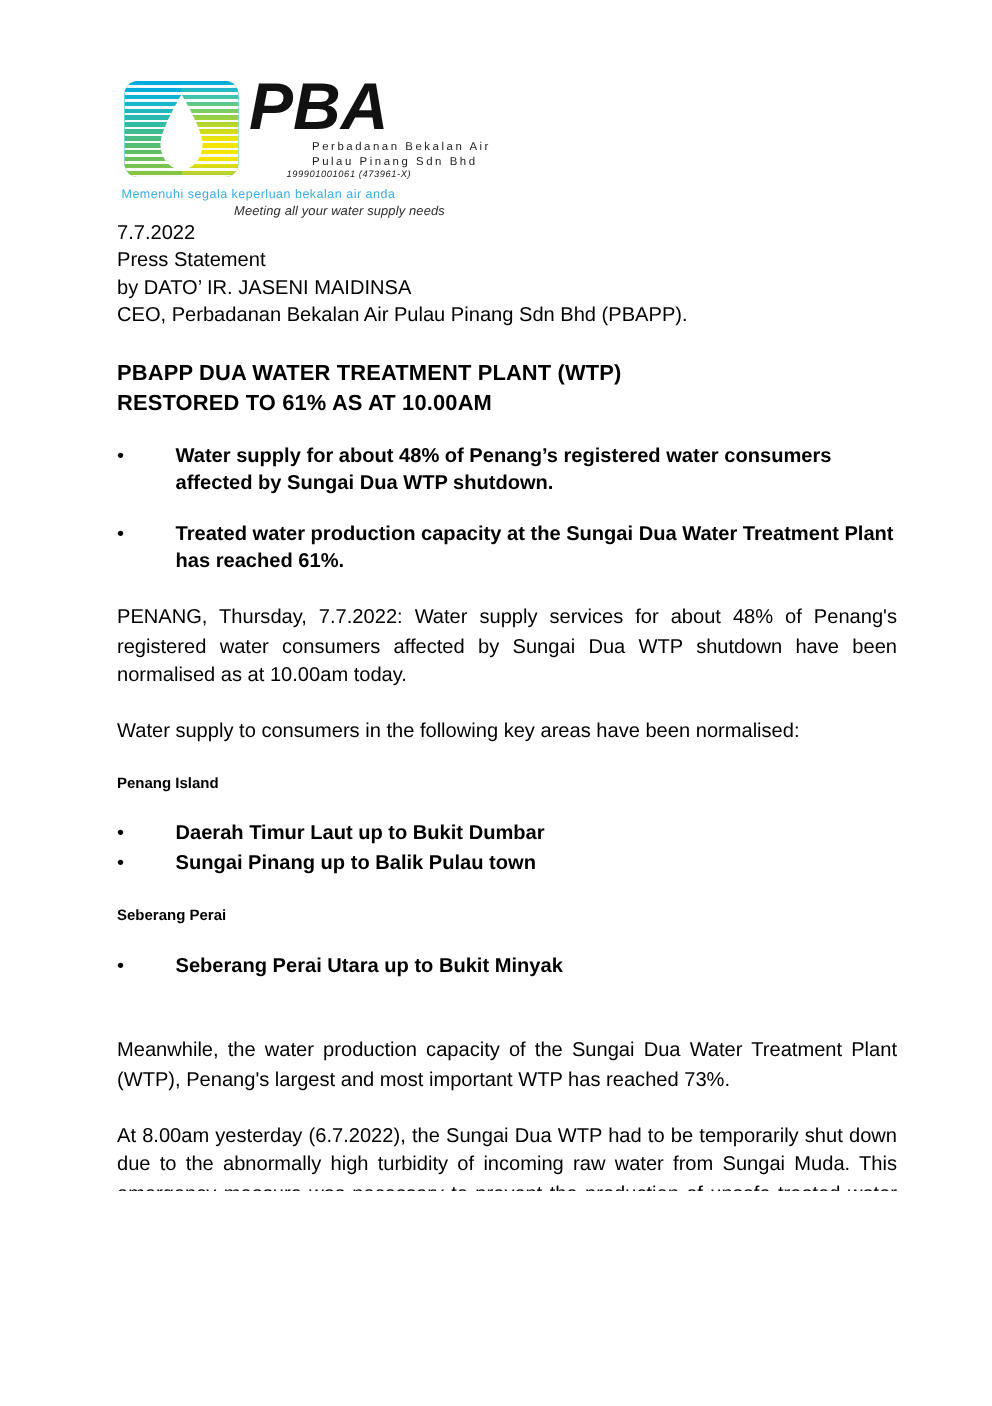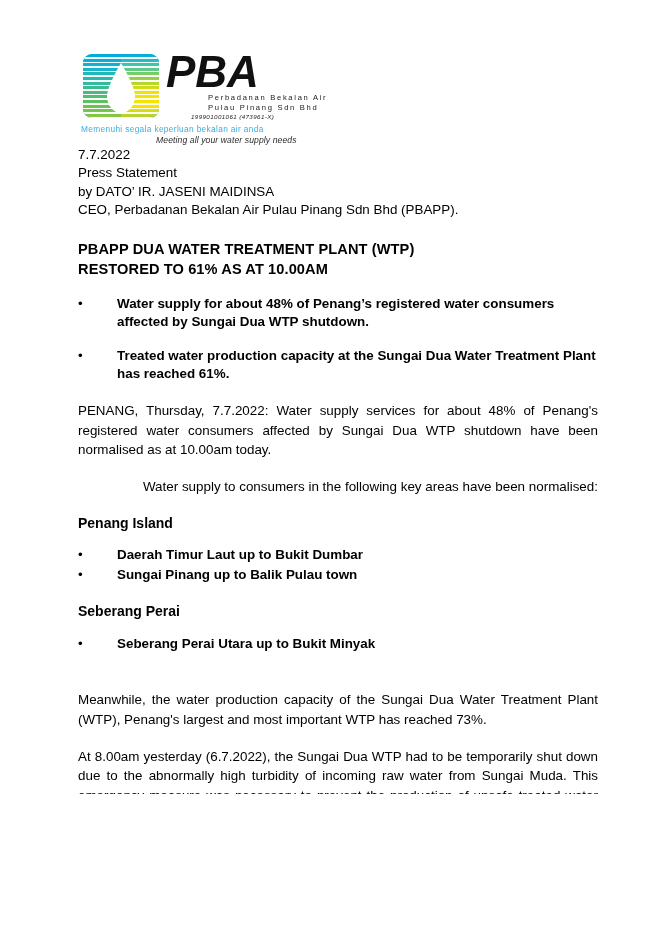--- a/index.html
+++ b/index.html
@@ -178,24 +178,24 @@
     line-height: 18.6px;
   }
 
   .para {
     margin-top: 17px;
     font-size: 13.4px;
     line-height: 19.6px;
     text-align: justify;
     text-justify: inter-word;
   }
-  .para.nojust { text-align: right; }
+  .para.nojust { text-align: left; }
   .subhead {
     margin-top: 18px;
-    font-size: 14px;
+    font-size: 10px;
     font-weight: bold;
     line-height: 18.6px;
   }
 
   .spacer-lg { height: 20px; }
 
   .footer {
     position: absolute;
     left: 210px;
     top: 906px;

